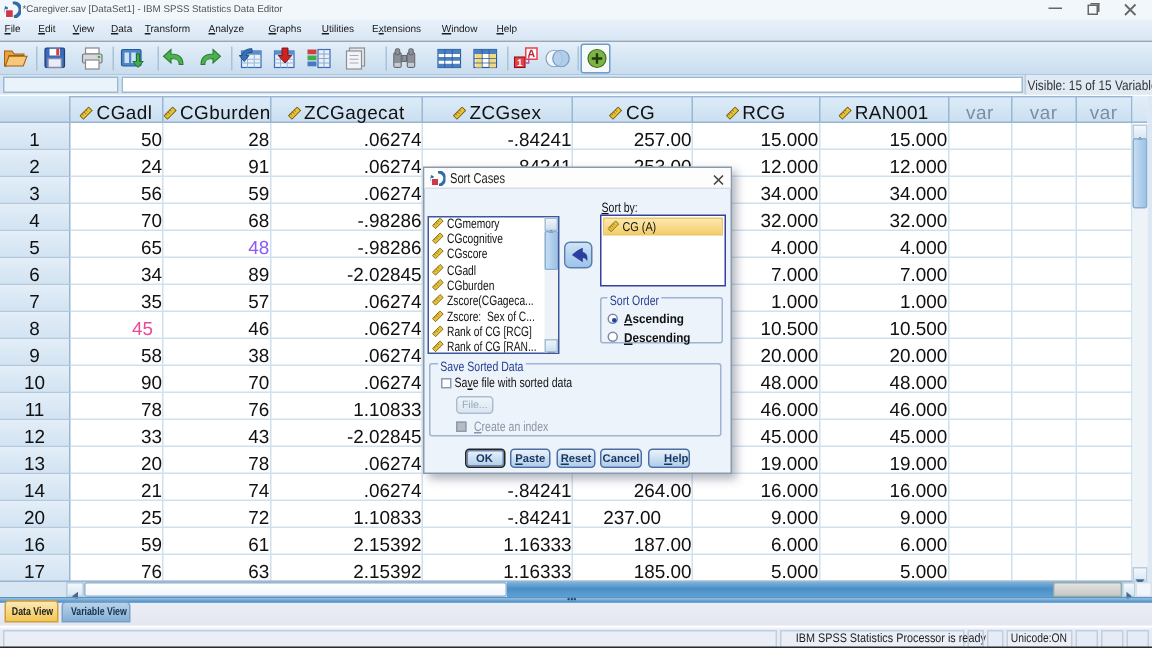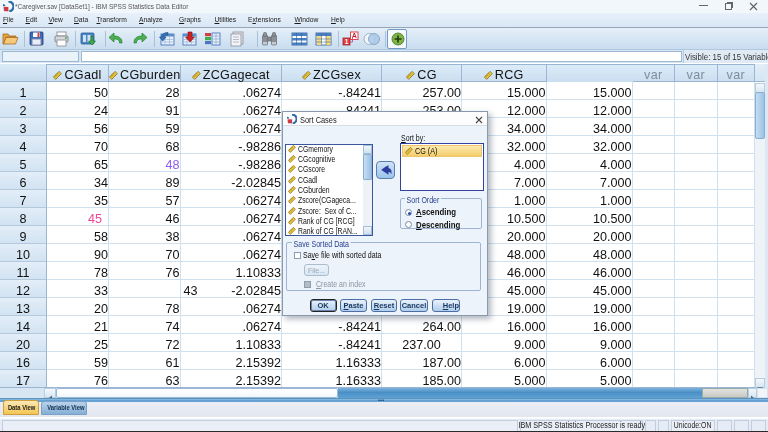--- a/index.html
+++ b/index.html
@@ -174,20 +174,26 @@
           <rect x="0.5" y="3" width="9" height="3.6" fill="#e8c33a" stroke="#7a6010" stroke-width=".7"></rect>
           <path d="M2.5 3 V4.6 M4.5 3 V5.2 M6.5 3 V4.6" stroke="#7a6010" stroke-width=".6"></path>
         </g>
       </svg><span style="color:#111;margin-left:2px;">CG</span></div>
 <div class="abs" style="left:462px;top:0;width:84.5px;height:18px;border-right:1px solid #9ab6d2;border-bottom:1px solid #9ab6d2;font-size:12.6px;letter-spacing:0.3px;white-space:nowrap;text-align:center;line-height:23.5px;"><svg width="9" height="9" viewBox="0 0 10 10" style="vertical-align:-1px;">
         <g transform="rotate(-45 5 5)">
           <rect x="0.5" y="3" width="9" height="3.6" fill="#e8c33a" stroke="#7a6010" stroke-width=".7"></rect>
           <path d="M2.5 3 V4.6 M4.5 3 V5.2 M6.5 3 V4.6" stroke="#7a6010" stroke-width=".6"></path>
         </g>
       </svg><span style="color:#111;margin-left:2px;">RCG</span></div>
+<div class="abs" style="left:546.5px;top:0;width:86px;height:18px;border-right:1px solid #9ab6d2;border-bottom:1px solid #9ab6d2;font-size:12.6px;letter-spacing:0.3px;white-space:nowrap;text-align:center;line-height:23.5px;"><svg width="9" height="9" viewBox="0 0 10 10" style="vertical-align:-1px;">
+        <g transform="rotate(-45 5 5)">
+          <rect x="0.5" y="3" width="9" height="3.6" fill="#e8c33a" stroke="#7a6010" stroke-width=".7"></rect>
+          <path d="M2.5 3 V4.6 M4.5 3 V5.2 M6.5 3 V4.6" stroke="#7a6010" stroke-width=".6"></path>
+        </g>
+      </svg><span style="color:#111;margin-left:2px;">RAN001</span></div>
 <div class="abs" style="left:632.5px;top:0;width:42.5px;height:18px;border-right:1px solid #9ab6d2;border-bottom:1px solid #9ab6d2;font-size:12.6px;letter-spacing:0.3px;white-space:nowrap;text-align:center;line-height:23.5px;"><span style="color:#7c8ea0;">var</span></div>
 <div class="abs" style="left:675px;top:0;width:42.5px;height:18px;border-right:1px solid #9ab6d2;border-bottom:1px solid #9ab6d2;font-size:12.6px;letter-spacing:0.3px;white-space:nowrap;text-align:center;line-height:23.5px;"><span style="color:#7c8ea0;">var</span></div>
 <div class="abs" style="left:717.5px;top:0;width:37.5px;height:18px;border-right:1px solid #9ab6d2;border-bottom:1px solid #9ab6d2;font-size:12.6px;letter-spacing:0.3px;white-space:nowrap;text-align:center;line-height:23.5px;"><span style="color:#7c8ea0;">var</span></div>
 <div class="abs" style="left:0;top:0;width:47px;height:18px;border-right:1px solid #9ab6d2;border-bottom:1px solid #9ab6d2;background:linear-gradient(#dcebf8,#c6dbee);"></div>
 <div class="abs" style="left:755px;top:0;width:10px;height:18px;border-bottom:1px solid #9ab6d2;background:linear-gradient(#e2eef9,#d4e5f3);"></div>
 <div class="abs" style="left:0;top:18px;width:47px;height:18px;background:linear-gradient(#e3eef8,#d2e3f2);border-right:1px solid #9ab6d2;border-bottom:1px solid #b4c9dd;font-size:12.6px;color:#111;text-align:center;line-height:22px;">1</div>
 <span class="abs" style="left:47px;top:35px;width:708px;height:1px;background:#cfe0ee;"></span>
 <div class="abs" style="left:47px;top:18px;width:61px;height:17px;font-size:12.6px;color:#111;text-align:right;line-height:22.5px;">50</div>
 <div class="abs" style="left:109px;top:18px;width:70.5px;height:17px;font-size:12.6px;color:#111;text-align:right;line-height:22.5px;">28</div>
 <div class="abs" style="left:180.5px;top:18px;width:100.5px;height:17px;font-size:12.6px;color:#111;text-align:right;line-height:22.5px;">.06274</div>
@@ -263,21 +269,21 @@
 <div class="abs" style="left:0;top:198px;width:47px;height:18px;background:linear-gradient(#e3eef8,#d2e3f2);border-right:1px solid #9ab6d2;border-bottom:1px solid #b4c9dd;font-size:12.6px;color:#111;text-align:center;line-height:22px;">11</div>
 <span class="abs" style="left:47px;top:215px;width:708px;height:1px;background:#cfe0ee;"></span>
 <div class="abs" style="left:47px;top:198px;width:61px;height:17px;font-size:12.6px;color:#111;text-align:right;line-height:22.5px;">78</div>
 <div class="abs" style="left:109px;top:198px;width:70.5px;height:17px;font-size:12.6px;color:#111;text-align:right;line-height:22.5px;">76</div>
 <div class="abs" style="left:180.5px;top:198px;width:100.5px;height:17px;font-size:12.6px;color:#111;text-align:right;line-height:22.5px;">1.10833</div>
 <div class="abs" style="left:462px;top:198px;width:83.5px;height:17px;font-size:12.6px;color:#111;text-align:right;line-height:22.5px;">46.000</div>
 <div class="abs" style="left:546.5px;top:198px;width:85px;height:17px;font-size:12.6px;color:#111;text-align:right;line-height:22.5px;">46.000</div>
 <div class="abs" style="left:0;top:216px;width:47px;height:18px;background:linear-gradient(#e3eef8,#d2e3f2);border-right:1px solid #9ab6d2;border-bottom:1px solid #b4c9dd;font-size:12.6px;color:#111;text-align:center;line-height:22px;">12</div>
 <span class="abs" style="left:47px;top:233px;width:708px;height:1px;background:#cfe0ee;"></span>
 <div class="abs" style="left:47px;top:216px;width:61px;height:17px;font-size:12.6px;color:#111;text-align:right;line-height:22.5px;">33</div>
-<div class="abs" style="left:127px;top:216px;width:70.5px;height:17px;font-size:12.6px;color:#111;text-align:right;line-height:22.5px;">43</div>
+<div class="abs" style="left:109px;top:216px;width:70.5px;height:17px;font-size:12.6px;color:#111;text-align:right;line-height:22.5px;">43</div>
 <div class="abs" style="left:180.5px;top:216px;width:100.5px;height:17px;font-size:12.6px;color:#111;text-align:right;line-height:22.5px;">-2.02845</div>
 <div class="abs" style="left:462px;top:216px;width:83.5px;height:17px;font-size:12.6px;color:#111;text-align:right;line-height:22.5px;">45.000</div>
 <div class="abs" style="left:546.5px;top:216px;width:85px;height:17px;font-size:12.6px;color:#111;text-align:right;line-height:22.5px;">45.000</div>
 <div class="abs" style="left:0;top:234px;width:47px;height:18px;background:linear-gradient(#e3eef8,#d2e3f2);border-right:1px solid #9ab6d2;border-bottom:1px solid #b4c9dd;font-size:12.6px;color:#111;text-align:center;line-height:22px;">13</div>
 <span class="abs" style="left:47px;top:251px;width:708px;height:1px;background:#cfe0ee;"></span>
 <div class="abs" style="left:47px;top:234px;width:61px;height:17px;font-size:12.6px;color:#111;text-align:right;line-height:22.5px;">20</div>
 <div class="abs" style="left:109px;top:234px;width:70.5px;height:17px;font-size:12.6px;color:#111;text-align:right;line-height:22.5px;">78</div>
 <div class="abs" style="left:180.5px;top:234px;width:100.5px;height:17px;font-size:12.6px;color:#111;text-align:right;line-height:22.5px;">.06274</div>
 <div class="abs" style="left:462px;top:234px;width:83.5px;height:17px;font-size:12.6px;color:#111;text-align:right;line-height:22.5px;">19.000</div>
 <div class="abs" style="left:546.5px;top:234px;width:85px;height:17px;font-size:12.6px;color:#111;text-align:right;line-height:22.5px;">19.000</div>
@@ -353,21 +359,21 @@
 </div>
 <div class="abs" style="left:0;top:397.5px;width:768px;height:4.5px;background:linear-gradient(#8fc0e4,#5594cb 70%,#7db3de);border-top:1px solid #5a92c0;">
 <span class="abs" style="left:378px;top:0px;width:12px;height:2px;color:#1a4a7a;font-size:6px;line-height:2px;">•••</span>
 </div>
 <div class="abs" style="left:0;top:402px;width:768px;height:15px;background:linear-gradient(#eceef5,#e2e6ef);">
 <div class="abs" style="left:3px;top:-2.5px;width:36px;height:15px;background:linear-gradient(#fbe9b6,#f3c652);border:1px solid #d29e3a;border-radius:3px 3px 0 0;font-size:7.5px;font-weight:bold;color:#222;white-space:nowrap;text-align:center;line-height:13.5px;"><span style="display:inline-block;transform:scaleX(.78);transform-origin:50% 50%;">Data View</span></div>
 <div class="abs" style="left:41px;top:-1.5px;width:46px;height:14px;background:linear-gradient(#b9d3ea,#85afd6);border:1px solid #7aa0c8;border-radius:3px 3px 0 0;font-size:7.5px;font-weight:bold;color:#15304f;white-space:nowrap;text-align:center;line-height:12.5px;"><span style="display:inline-block;transform:scaleX(.78);transform-origin:50% 50%;">Variable View</span></div>
 </div>
 <div class="abs" style="left:0;top:417.5px;width:768px;height:13px;background:#e6ecf5;border-top:1px solid #f8fafd;">
 <span class="abs" style="left:2px;top:1px;width:516px;height:12px;border:1px solid #c2cedd;background:#eaeff7;"></span>
-<span class="abs" style="left:520px;top:1px;width:123px;height:12px;border:1px solid #c2cedd;background:#eaeff7;font-size:8.3px;color:#222;white-space:nowrap;display:flex;align-items:center;justify-content:center;padding-bottom:2px;">
+<span class="abs" style="left:520px;top:1px;width:123px;height:12px;border:1px solid #c2cedd;background:#eaeff7;font-size:8.3px;color:#222;white-space:nowrap;display:flex;align-items:center;justify-content:flex-start;padding-bottom:2px;">
       <span style="display:inline-block;transform:scaleX(.87);transform-origin:50% 50%;">IBM SPSS Statistics Processor is ready</span>
     </span>
 <span class="abs" style="left:645px;top:1px;width:11px;height:12px;border:1px solid #c2cedd;"></span>
 <span class="abs" style="left:658px;top:1px;width:11px;height:12px;border:1px solid #c2cedd;"></span>
 <span class="abs" style="left:671px;top:1px;width:44px;height:12px;border:1px solid #c2cedd;background:#eaeff7;font-size:8.3px;color:#222;white-space:nowrap;display:flex;align-items:center;justify-content:center;padding-bottom:2px;">
       <span style="display:inline-block;transform:scaleX(.83);transform-origin:50% 50%;">Unicode:ON</span>
     </span>
 <span class="abs" style="left:717px;top:1px;width:15px;height:12px;border:1px solid #c2cedd;"></span>
 <span class="abs" style="left:734px;top:1px;width:15px;height:12px;border:1px solid #c2cedd;"></span>
 <span class="abs" style="left:751px;top:1px;width:15px;height:12px;border:1px solid #c2cedd;"></span>

